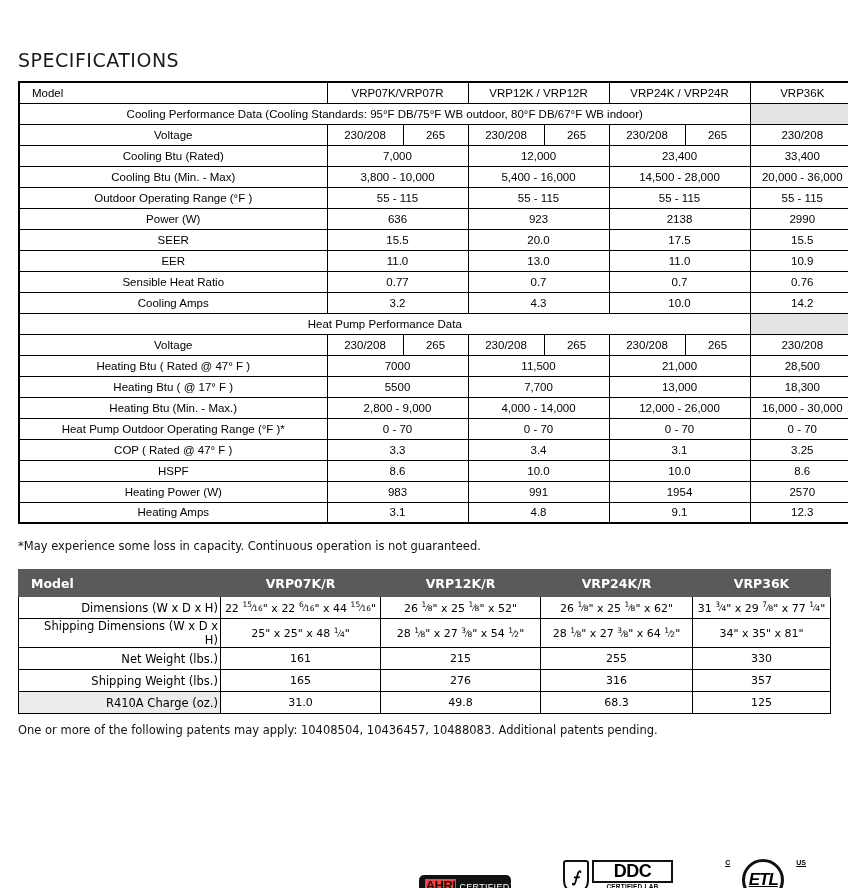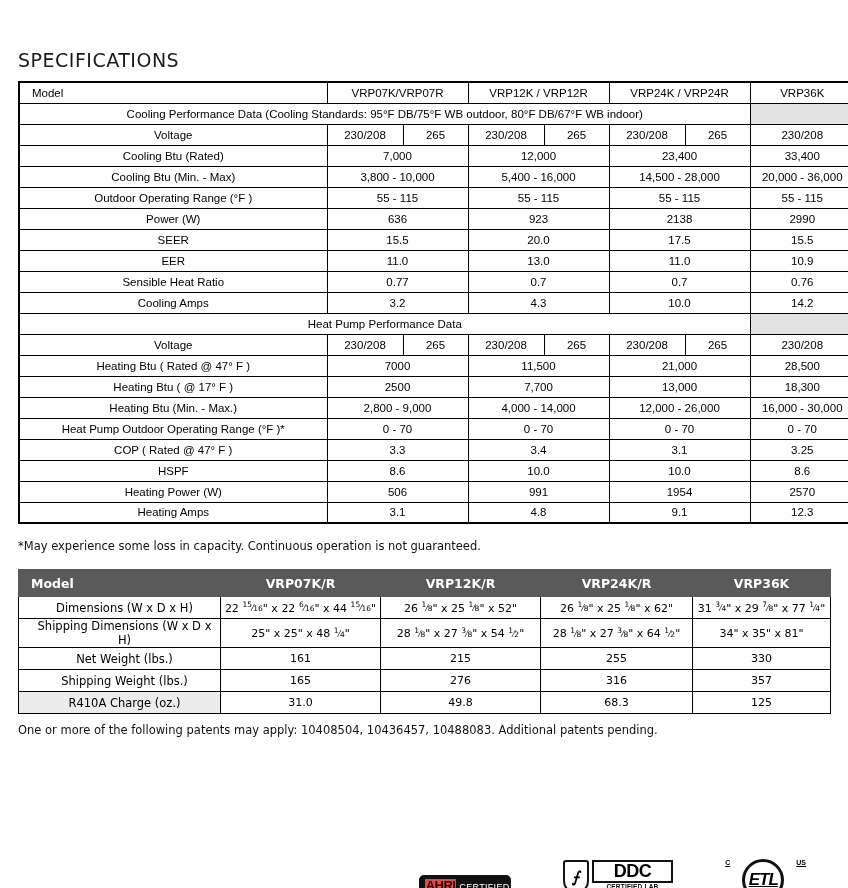--- a/index.html
+++ b/index.html
@@ -108,21 +108,21 @@
   table.dims .hdr th {
     background: #5a5a5a;
     color: #fff;
     font-weight: bold;
     font-size: 12.5px;
     height: 27px;
     border-color: #5a5a5a;
   }
   table.dims .hdr th.lbl2 { text-align: left; padding-left: 12px; }
   table.dims td.lbl2 {
-    text-align: center; padding-left: 12px; font-size: 11.5px;
+    text-align: right; padding-left: 12px; font-size: 11.5px;
   }
   table.dims tr.shaded td.lbl2 { background: #ececec; }
 
   sup.fr { font-size: 7.5px; vertical-align: super; }
   sub.fr { font-size: 7.5px; vertical-align: baseline; }
   .frac { font-size: 8px; }
 
   
   .logos {
     position: absolute;
@@ -315,21 +315,21 @@
       <tr>
         <td class="lbl">Heating Btu ( Rated @ 47° F )</td>
         <td class="val" colspan="2">7000</td>
         <td class="val" colspan="2">11,500</td>
         <td class="val" colspan="2">21,000</td>
         <td class="val last">28,500</td>
       </tr>
 
       <tr>
         <td class="lbl">Heating Btu ( @ 17° F )</td>
-        <td class="val" colspan="2">2500</td>
+        <td class="val" colspan="2">5500</td>
         <td class="val" colspan="2">7,700</td>
         <td class="val" colspan="2">13,000</td>
         <td class="val last">18,300</td>
       </tr>
 
       <tr>
         <td class="lbl">Heating Btu (Min. - Max.)</td>
         <td class="val" colspan="2">2,800 - 9,000</td>
         <td class="val" colspan="2">4,000 - 14,000</td>
         <td class="val" colspan="2">12,000 - 26,000</td>
@@ -355,21 +355,21 @@
       <tr>
         <td class="lbl">HSPF</td>
         <td class="val" colspan="2">8.6</td>
         <td class="val" colspan="2">10.0</td>
         <td class="val" colspan="2">10.0</td>
         <td class="val last">8.6</td>
       </tr>
 
       <tr>
         <td class="lbl">Heating Power (W)</td>
-        <td class="val" colspan="2">506</td>
+        <td class="val" colspan="2">983</td>
         <td class="val" colspan="2">991</td>
         <td class="val" colspan="2">1954</td>
         <td class="val last">2570</td>
       </tr>
 
       <tr>
         <td class="lbl">Heating Amps</td>
         <td class="val" colspan="2">3.1</td>
         <td class="val" colspan="2">4.8</td>
         <td class="val" colspan="2">9.1</td>

